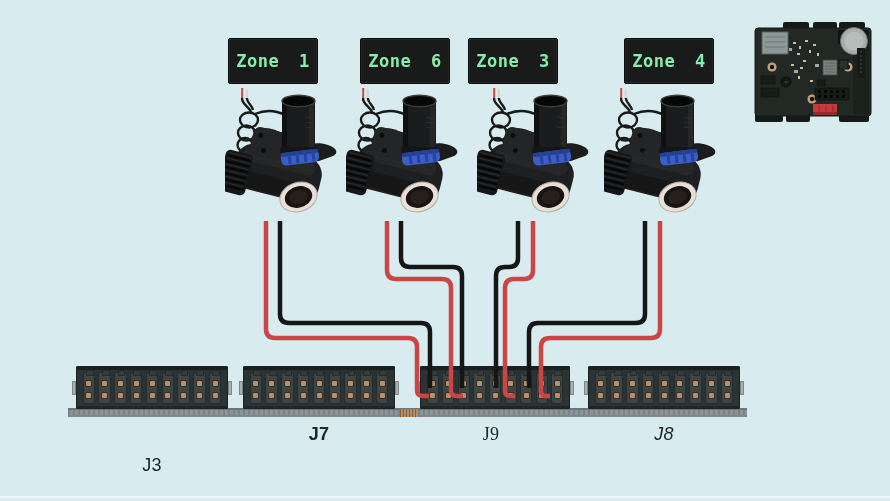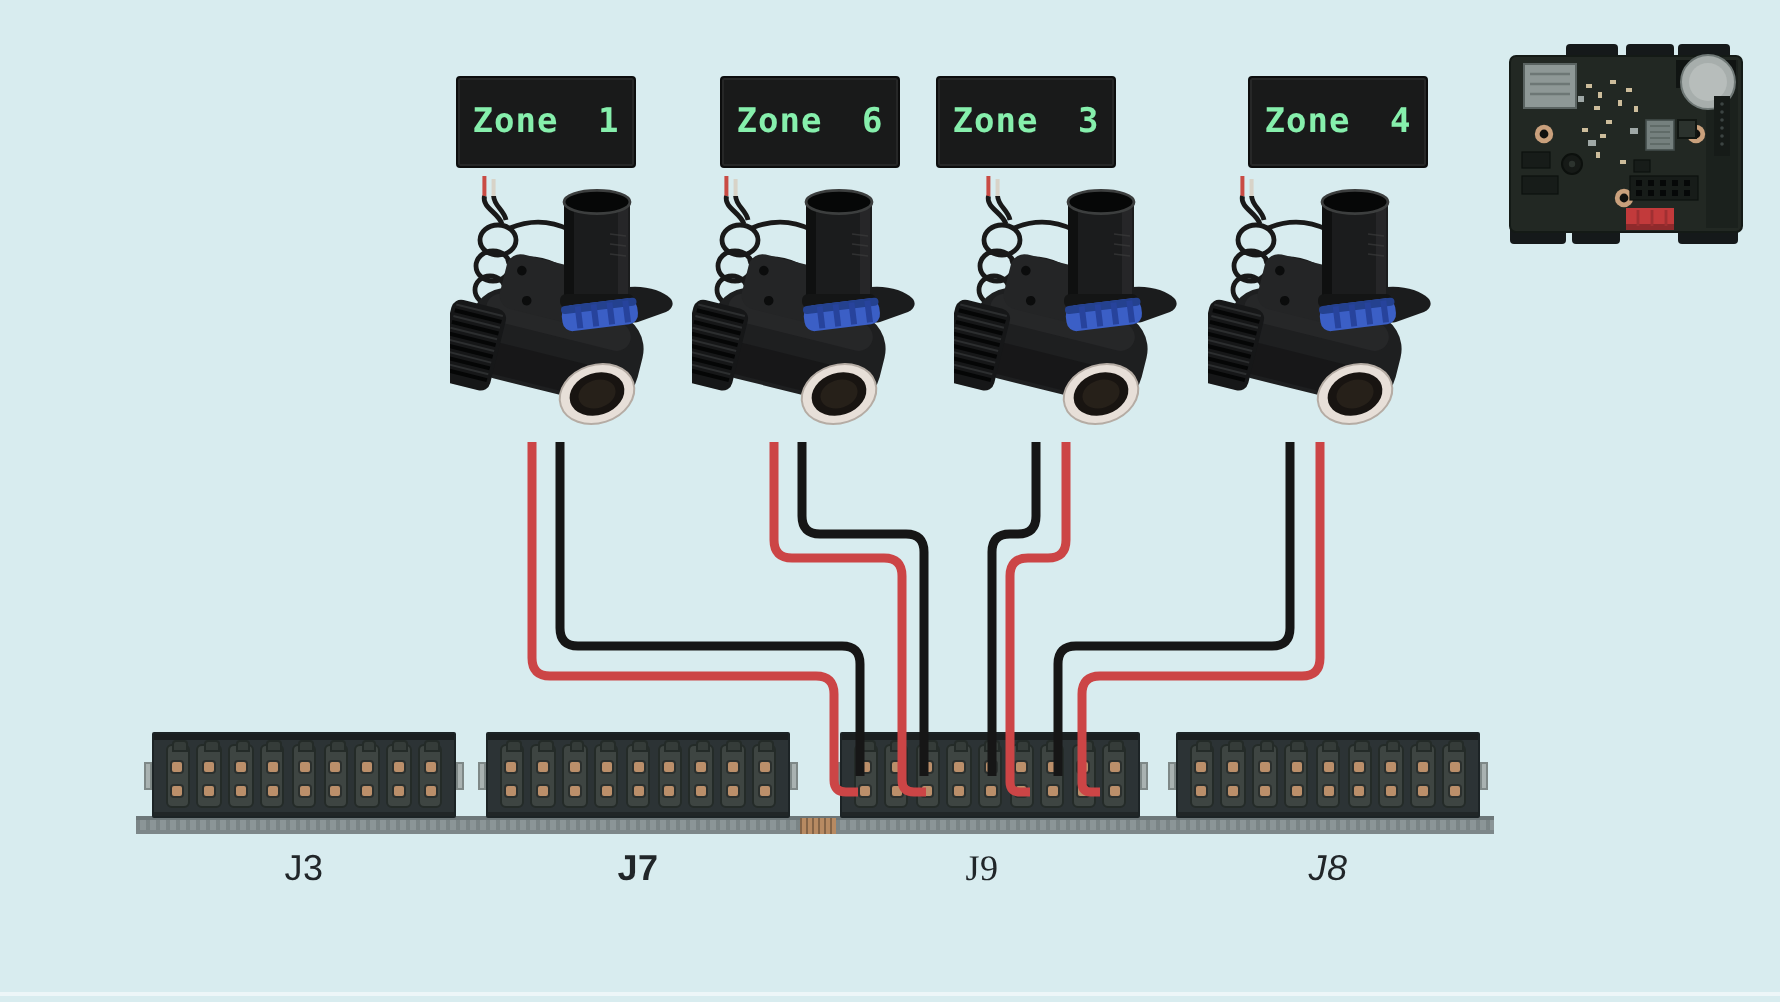--- a/index.html
+++ b/index.html
@@ -109,21 +109,21 @@
           <div class="c1"></div>
           <div class="c2"></div>
         </div>
         <div class="pin">
           <div class="c1"></div>
           <div class="c2"></div>
         </div>
       </div>
       <div class="clip" style="left: 72px; top: 381px;"></div>
       <div class="clip" style="left: 228px; top: 381px;"></div>
-      <div class="jlabel" style="left: 76px; width: 152px;">J3</div>
+      <div class="jlabel" style="left: 76px; width: 152px; margin-top: 31px;">J3</div>
       <div class="block" style="left: 243px; width: 152px;">
         <div class="pin">
           <div class="c1"></div>
           <div class="c2"></div>
         </div>
         <div class="pin">
           <div class="c1"></div>
           <div class="c2"></div>
         </div>
         <div class="pin">

